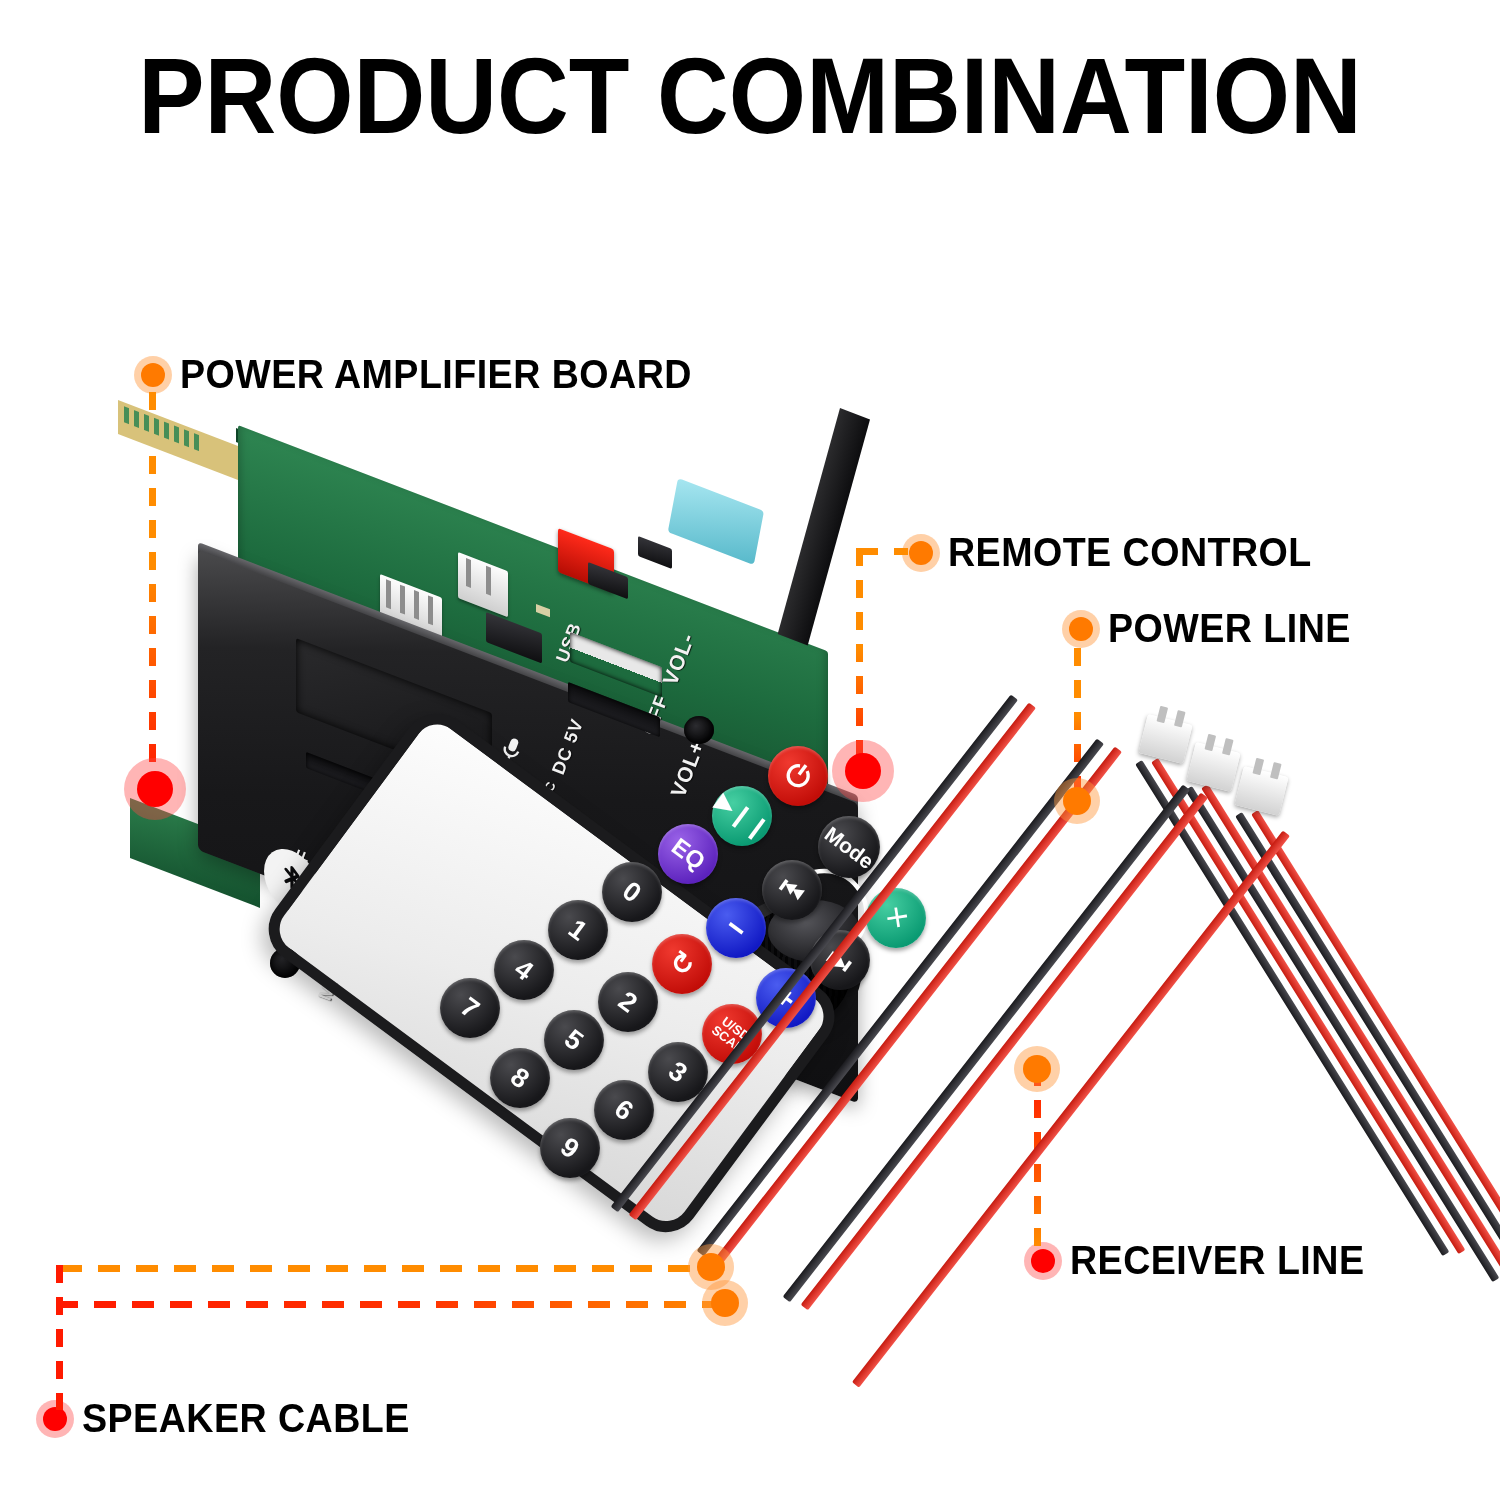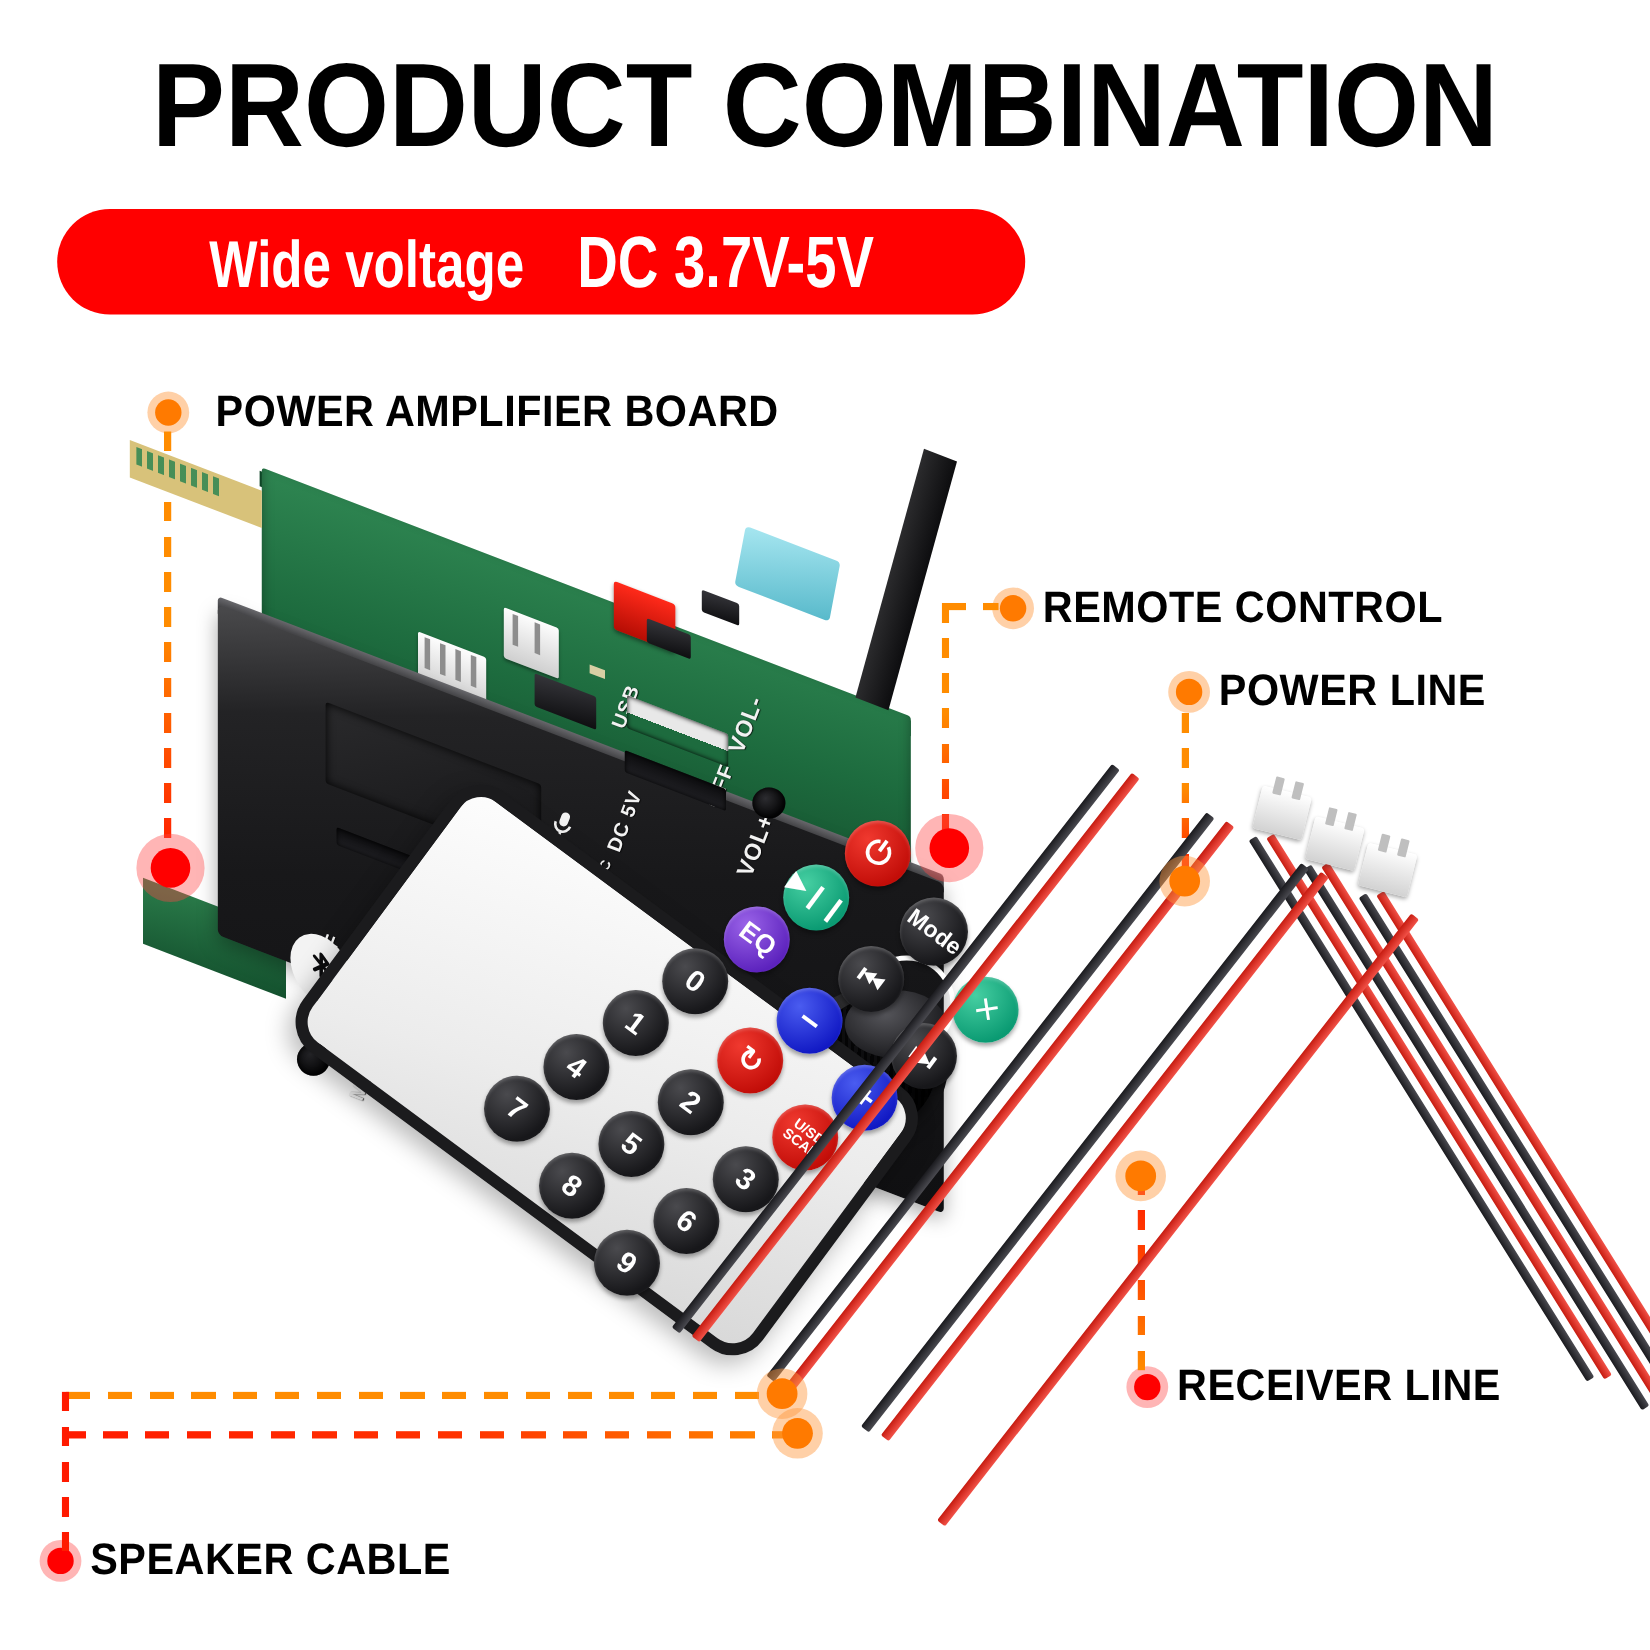--- a/index.html
+++ b/index.html
@@ -226,28 +226,23 @@
     box-shadow:0 2px 4px rgba(0,0,0,.35);transform-origin:0 0;
   }
   .conn b{position:absolute;top:-11px;width:8px;height:16px;background:#bfbfbf;border-radius:1px;}
 </style>
 </head>
 <body>
 
 <div id="page-title">PRODUCT COMBINATION</div>
 
 <div id="badge-row">
-  <div class="badge" id="badge-voltage">
-    <span>
-      <span class="lead">Wide voltage</span><span class="val">DC 3.7V-5V</span>
-    </span>
-  </div>
-</div>
-
-<div class="callout" style="left:134px;top:352px;gap:16px;">
+</div>
+
+<div class="callout" style="left:134px;top:352px;">
   <div class="dot"></div>
   <div class="lbl">POWER AMPLIFIER BOARD</div>
 </div>
 
 <div class="callout" style="left:902px;top:530px;">
   <div class="dot"></div>
   <div class="lbl">REMOTE CONTROL</div>
 </div>
 
 <div class="callout" style="left:1062px;top:606px;">

